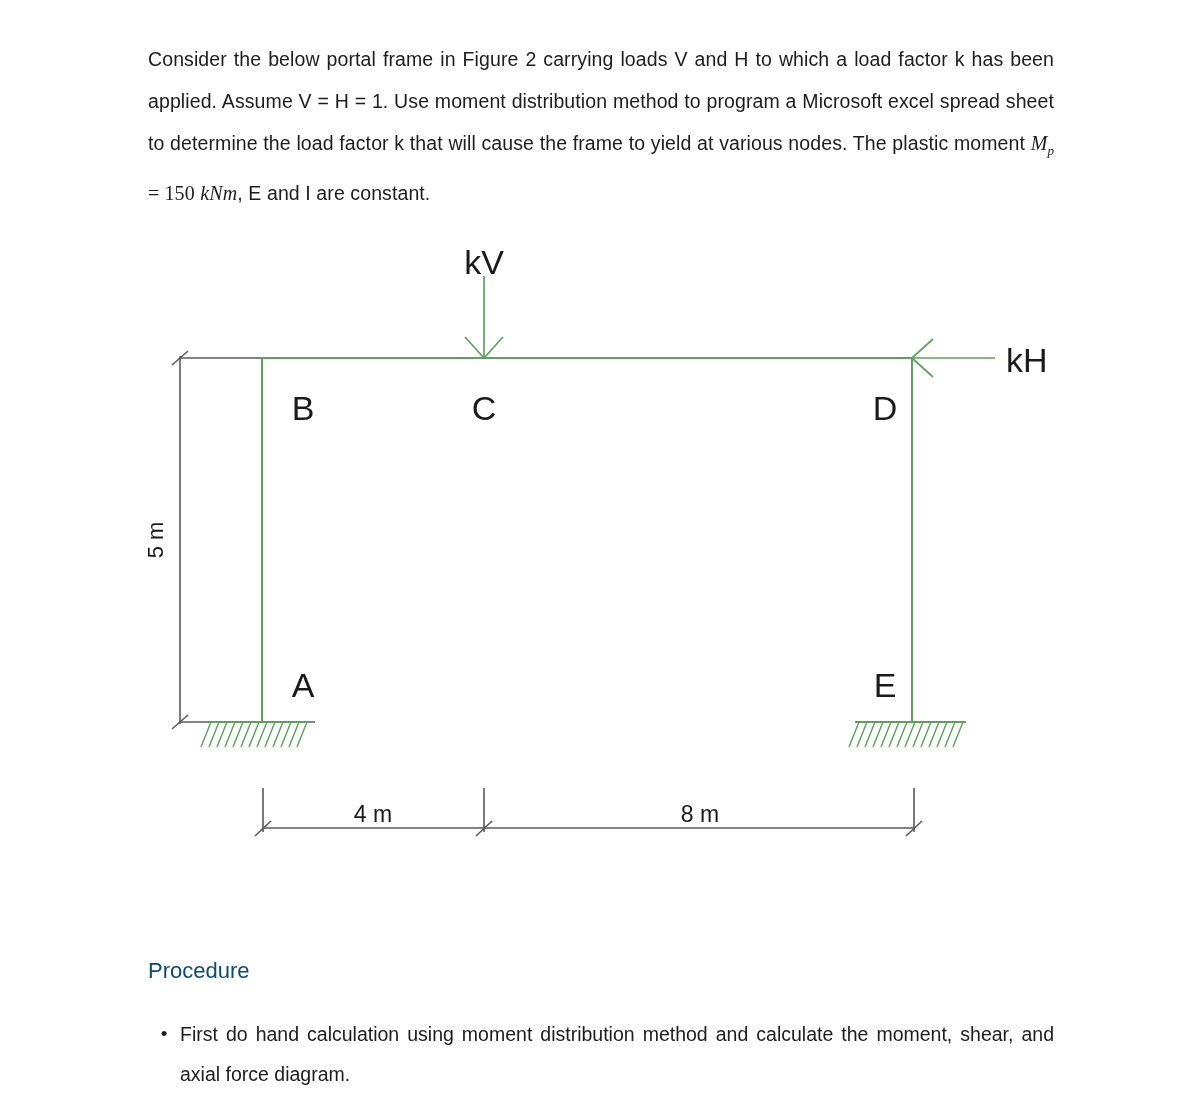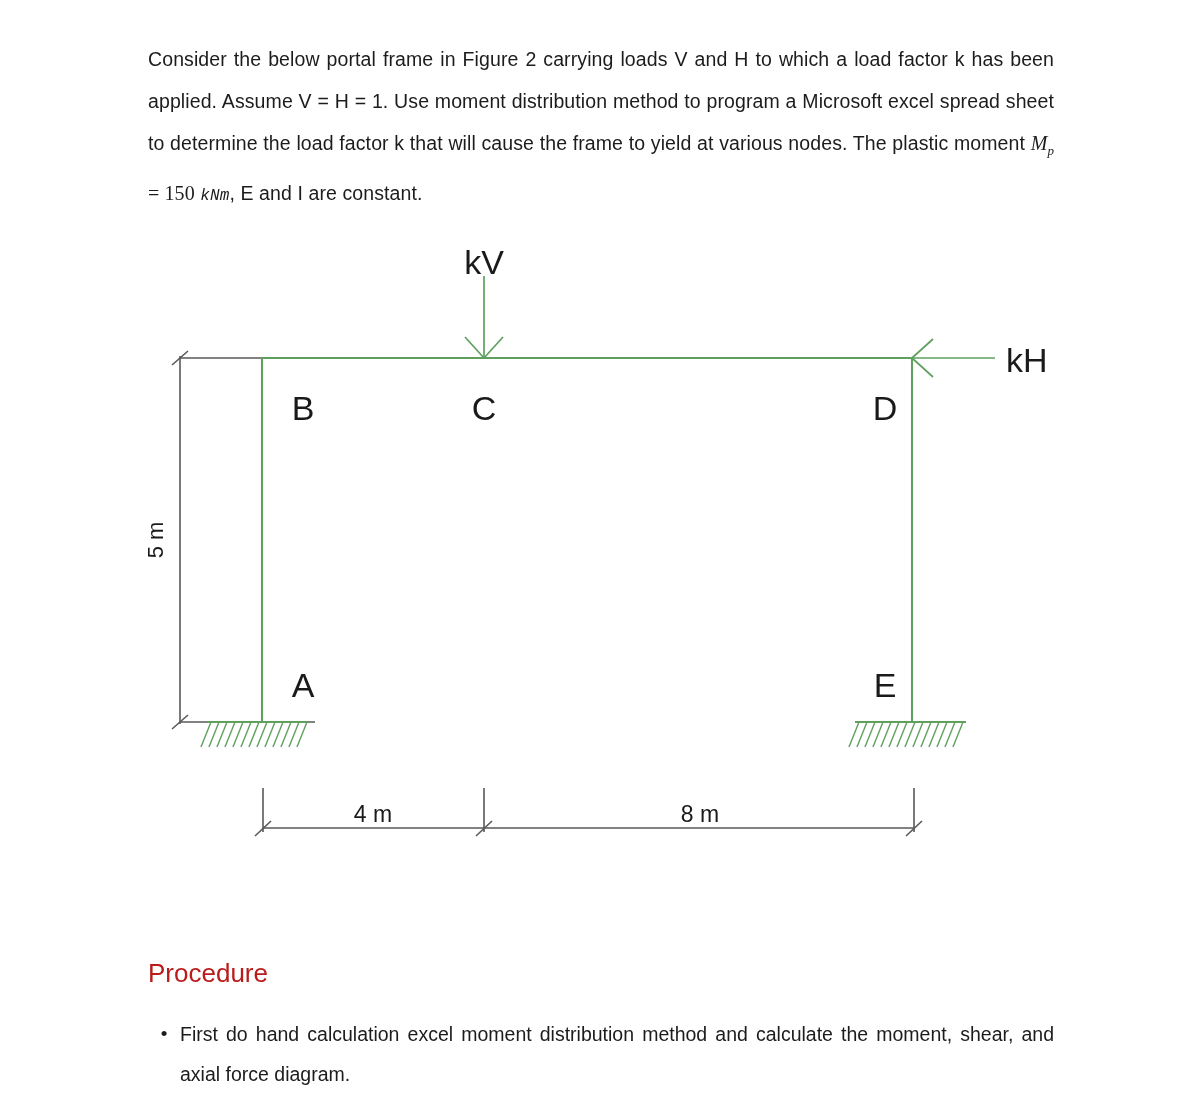--- a/index.html
+++ b/index.html
@@ -53,45 +53,45 @@
   }
   .intro .mp sub {
     font-size: 13px;
     font-style: italic;
   }
   .intro .num {
     font-family: "Liberation Serif", serif;
     font-size: 20px;
   }
   .intro .unit {
-    font-family: Liberation Mono, monospace;
+    font-family: Liberation Serif, serif;
     font-style: italic;
-    font-size: 16px;
+    font-size: 20px;
   }
 
   
   .figure {
     position: absolute;
     left: 140px;
     top: 232px;
     width: 930px;
     height: 625px;
     text-decoration: underline;
   }
   .figure svg {
     display: block;
   }
 
   
   .proc-head {
     position: absolute;
     left: 148px;
     top: 958px;
-    font-size: 26px;
-    color: #b91c1c;
+    font-size: 22px;
+    color: #0c4a6e;
   }
   .bullet-row {
     position: absolute;
     left: 148px;
     top: 1014px;
     width: 906px;
     display: flex;
     align-items: flex-start;
   }
   .bullet-dot {
@@ -223,14 +223,14 @@
       <text x="560" y="590" font-size="23" text-anchor="middle">8 m</text>
     </g>
 
   </svg>
 </div>
 
 <div class="proc-head">Procedure</div>
 
 <div class="bullet-row">
   <span class="bullet-dot">•</span>
-  <span class="bullet-text">First do hand calculation excel moment distribution method and calculate the moment, shear, and axial force diagram.</span>
+  <span class="bullet-text">First do hand calculation using moment distribution method and calculate the moment, shear, and axial force diagram.</span>
 </div>
 
 </body></html>

